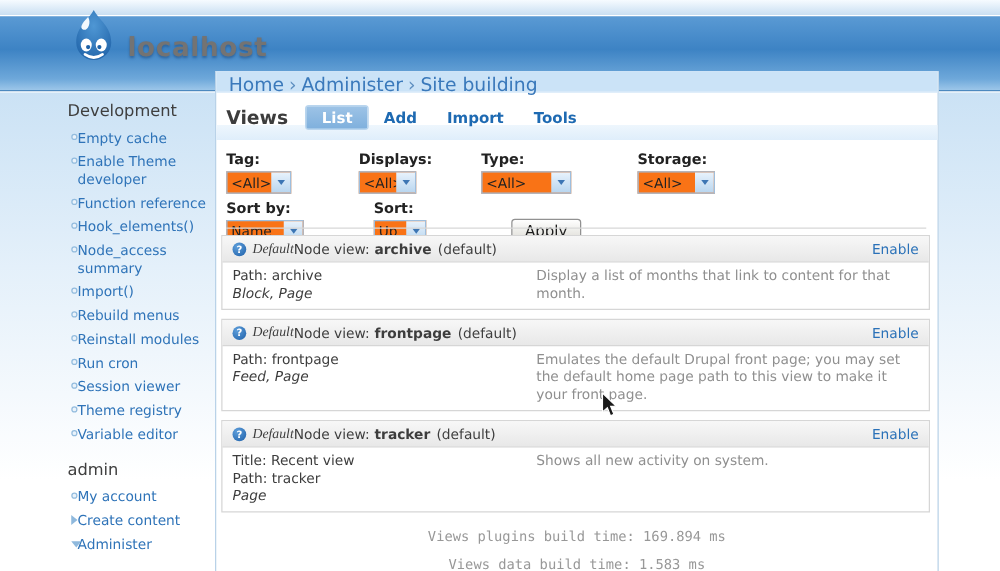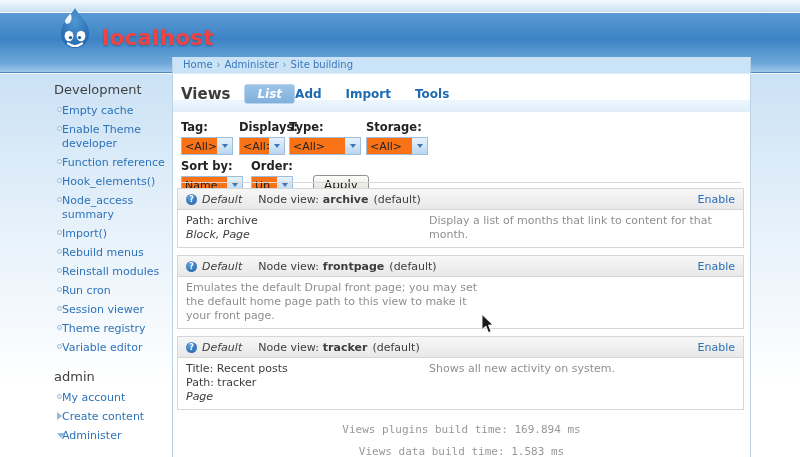--- a/index.html
+++ b/index.html
@@ -15,21 +15,21 @@
     background:linear-gradient(180deg,#f6fbff 0%,#c9dff2 100%);
     border-bottom:1px solid #ffffff; }
   .header-band { position:absolute; left:0; top:13px; width:800px; height:60px;
     background:linear-gradient(180deg,#5a9ad4 0%,#3d83c4 45%,#6ea8da 85%,#9cc6e9 100%);
     border-bottom:1px solid #4d89bf; }
   .page-fade { position:absolute; left:0; top:74px; width:800px; height:310px;
     background:linear-gradient(180deg,#cbe2f5 0%,#e4f0fa 45%,#ffffff 100%); }
 
   
   .logo-wrap { position:absolute; left:54px; top:7px; }
-  .site-name { position:absolute; left:102px; top:26px; color:#ef4444;
+  .site-name { position:absolute; left:102px; top:26px; color:#737373;
     font-size:21px; font-weight:bold; letter-spacing:0.5px;
     text-shadow:0 1px 2px rgba(20,60,110,0.45); }
 
   
   .sidebar { position:absolute; left:0; top:82px; width:172px; }
   .sidebar h2 { font-size:13px; font-weight:normal; color:#3f3f3f;
     margin:0 0 7px 54px; }
   .sidebar .section { margin-bottom:14px; }
   .sidebar ul { list-style:none; }
   .sidebar li { position:relative; padding-left:62px; margin-bottom:5px;
@@ -39,38 +39,38 @@
   .blt-circle { border:1px solid #93bcde; border-radius:50%; background:#eaf3fb; }
   .blt-tri-r { width:0; height:0; border-left:5px solid #8fb9dd;
     border-top:4px solid transparent; border-bottom:4px solid transparent; top:2px; }
   .blt-tri-d { width:0; height:0; border-top:5px solid #8fb9dd;
     border-left:4px solid transparent; border-right:4px solid transparent; top:4px; }
 
   
   .panel { position:absolute; left:172px; top:57px; width:579px; height:400px;
     background:#ffffff; border-left:1px solid #b9d2e8; border-right:1px solid #b9d2e8; }
   .breadcrumb { height:17px; background:#cbe3f7; border-bottom:1px solid #dcecfa;
-    padding:2px 0 0 10px; color:#3a79bb; font-size:10px; }
+    padding:2px 0 0 10px; color:#3a79bb; font-size:15px; }
   .breadcrumb a { color:#3a79bb; text-decoration:none; cursor:pointer; }
   .breadcrumb .sep { margin:0 4px; color:#5e8fc0; }
 
   .title-row { position:absolute; left:8px; top:27px; display:flex;
     align-items:center; height:20px; }
   .page-title { font-size:15px; font-weight:bold; color:#3c3c3c; margin-right:14px; }
   .tab { font-size:12px; font-weight:bold; color:#1e6ab2; text-decoration:none;
     margin-right:24px; cursor:pointer; }
   .tab.active { background:linear-gradient(180deg,#9dc3e6,#7fb0dd);
     border:1px solid #b9d5ee; border-radius:3px; color:#ffffff;
-    padding:2px 12px; margin-right:0;font-style:italic; }
+    padding:2px 12px; margin-right:12px; }
   .tab-band { position:absolute; left:0; top:43px; width:100%; height:12px;
     background:linear-gradient(180deg,#eef6fd 0%,#dfeefb 100%); }
 
   
   .filters { position:absolute; left:8px; top:63px; }
-  .f-row { display:flex; align-items:flex-end; margin-bottom:4px; }
+  .f-row { display:flex; align-items:flex-end; margin-bottom:4px;gap:48px; }
   .f-col { display:flex; flex-direction:column; }
   .f-label { font-size:11.5px; font-weight:bold; color:#222; margin-bottom:3px;
     white-space:nowrap; }
   .xp-select { height:18px; background:#f97316; border:1px solid #9ebedd;
     display:flex; align-items:center; cursor:pointer; }
   .xp-select .val { flex:1; padding:0 3px; font-size:11px; color:#222;
     white-space:nowrap; overflow:hidden; }
   .xp-select .arrow-box { width:15px; height:16px;
     background:linear-gradient(180deg,#e8f2fc,#b9d6ef);
     display:flex; align-items:center; justify-content:center; }
@@ -85,21 +85,21 @@
   
   .rows { position:absolute; left:4px; right:6px; top:131px; }
   .view-row { border:1px solid #d6d6d6; margin-bottom:7px; background:#fff; }
   .vr-head { background:linear-gradient(180deg,#f7f7f7,#e8e8e8);
     border-bottom:1px solid #d6d6d6; padding:3px 8px; display:flex;
     align-items:center; height:21px; }
   .help-icon { width:11px; height:11px; border-radius:50%;
     background:radial-gradient(circle at 35% 30%,#5f9fdb,#1d5fa8);
     color:#fff; font-size:8px; font-weight:bold; line-height:11px;
     text-align:center; margin-right:5px; cursor:pointer; flex:none; }
-  .vr-flag { font-style:italic; color:#3d3d3d; margin-right:16px; }
+  .vr-flag { font-style:italic; color:#3d3d3d; margin-right:0;font-family:Liberation Serif, serif; }
   .vr-kind { margin-right:4px; }
   .vr-name { font-weight:bold; margin-right:5px; }
   .vr-suffix { color:#3d3d3d; }
   .vr-action { margin-left:auto; color:#2a71b8; text-decoration:none;
     font-size:11px; cursor:pointer;text-align:center; }
   .vr-body { display:flex; padding:4px 8px 5px 8px; }
   .vr-left { flex:1; line-height:14px; color:#3c3c3c; }
   .vr-displays { font-style:italic; }
   .vr-desc { width:306px; color:#8f8f8f; line-height:14px; }
 
@@ -226,21 +226,21 @@
       <div class="f-col" style="width:70px">
         <span class="f-label">Sort by:</span>
         <div class="xp-select" style="width:62px">
           <span class="val">Name</span>
           <span class="arrow-box">
               <span class="arrow"></span>
             </span>
         </div>
       </div>
       <div class="f-col" style="width:48px">
-        <span class="f-label">Order:</span>
+        <span class="f-label">Sort:</span>
         <div class="xp-select" style="width:42px">
           <span class="val">Up</span>
           <span class="arrow-box">
               <span class="arrow"></span>
             </span>
         </div>
       </div>
       <button class="xp-button">Apply</button>
     </div>
   </div>
@@ -270,36 +270,40 @@
     <div class="view-row">
       <div class="vr-head">
         <span class="help-icon">?</span>
         <span class="vr-flag">Default</span>
         <span class="vr-kind">Node view:</span>
         <span class="vr-name">frontpage</span>
         <span class="vr-suffix">(default)</span>
         <a class="vr-action">Enable</a>
       </div>
       <div class="vr-body">
+        <div class="vr-left">
+          <div>Path: frontpage</div>
+          <div class="vr-displays">Feed, Page</div>
+        </div>
         <div class="vr-desc">Emulates the default Drupal front page; you may set the default home page path to this view to make it your front page.</div>
       </div>
     </div>
 
     <div class="view-row">
       <div class="vr-head">
         <span class="help-icon">?</span>
         <span class="vr-flag">Default</span>
         <span class="vr-kind">Node view:</span>
         <span class="vr-name">tracker</span>
         <span class="vr-suffix">(default)</span>
         <a class="vr-action">Enable</a>
       </div>
       <div class="vr-body">
         <div class="vr-left">
-          <div>Title: Recent posts</div>
+          <div>Title: Recent view</div>
           <div>Path: tracker</div>
           <div class="vr-displays">Page</div>
         </div>
         <div class="vr-desc">Shows all new activity on system.</div>
       </div>
     </div>
   </div>
 
   <div class="build-times">
     <div>Views plugins build time: 169.894 ms</div>

